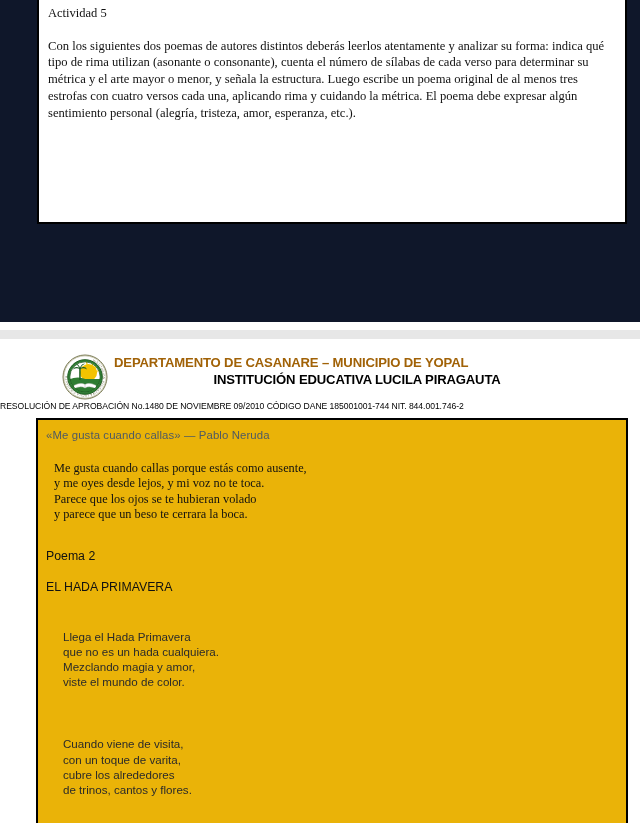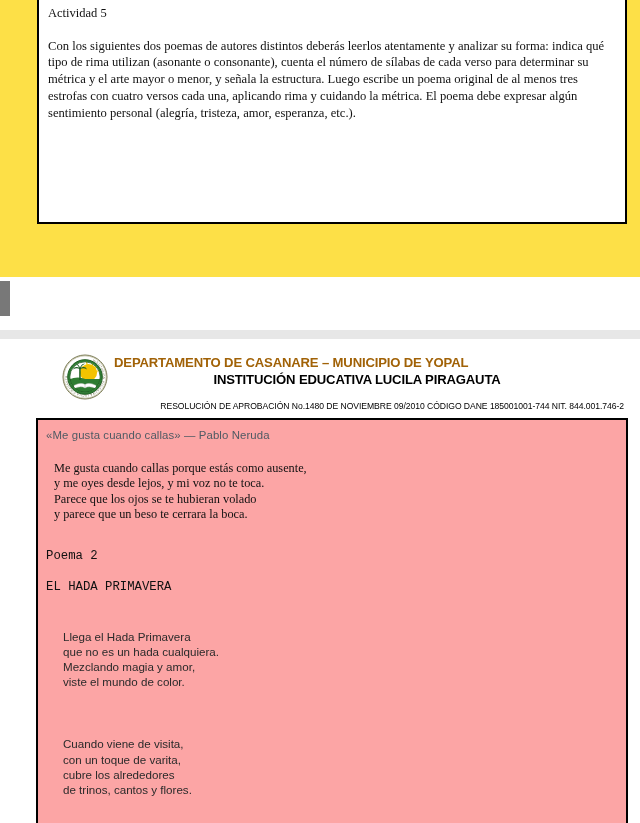--- a/index.html
+++ b/index.html
@@ -34,22 +34,22 @@
     height: 9px;
     background: #e7e7e7;
   }
 
   
   .page-top {
     position: absolute;
     left: 0;
     top: 0;
     width: 640px;
-    height: 277px;
-    background: #fde047;
+    height: 322px;
+    background: #0f172a;
   }
   .box-top {
     position: absolute;
     left: 37px;
     top: -6px;
     width: 590px;
     height: 230px;
     border: 2px solid #000000;
     border-top: none;
     box-sizing: border-box;
@@ -127,38 +127,38 @@
     color: #000000;
     line-height: 1.28;
     text-align: center;
     padding-right: 40px;
     white-space: nowrap;
   }
   .lh-resolution {
     font-family: "Liberation Sans", sans-serif;
     font-size: 8.6px;
     color: #000000;
-    text-align: right;
+    text-align: left;
     letter-spacing: -0.05px;
     margin-top: 1px;
     padding-right: 16px;
     white-space: nowrap;
   }
 
   
   .box-bottom {
     position: absolute;
     left: 36px;
     top: 79px;
     width: 592px;
     height: 405px;
     border: 2px solid #000000;
     border-bottom: none;
     box-sizing: border-box;
-    background: #fca5a5;
+    background: #eab308;
   }
   .box-bottom-inner {
     padding: 8px 0 0 8px;
   }
   .poem-heading-sans {
     font-family: "Liberation Sans", sans-serif;
     font-size: 11.4px;
     color: #4f5a63;
     line-height: 1.3;
     margin: 0 0 18px 0;
@@ -166,21 +166,21 @@
   }
   .poem-serif {
     font-family: "Liberation Serif", serif;
     font-size: 12.3px;
     color: #111111;
     line-height: 1.26;
     margin: 8px;
     white-space: pre-line;
   }
   .label-serif {
-    font-family: Liberation Mono, monospace;
+    font-family: Liberation Sans, sans-serif;
     font-size: 12.3px;
     color: #111111;
     line-height: 1.26;
     margin: 0;
   }
   .poem-sans {
     font-family: "Liberation Sans", sans-serif;
     font-size: 11.6px;
     color: #2a2a2a;
     line-height: 1.31;

